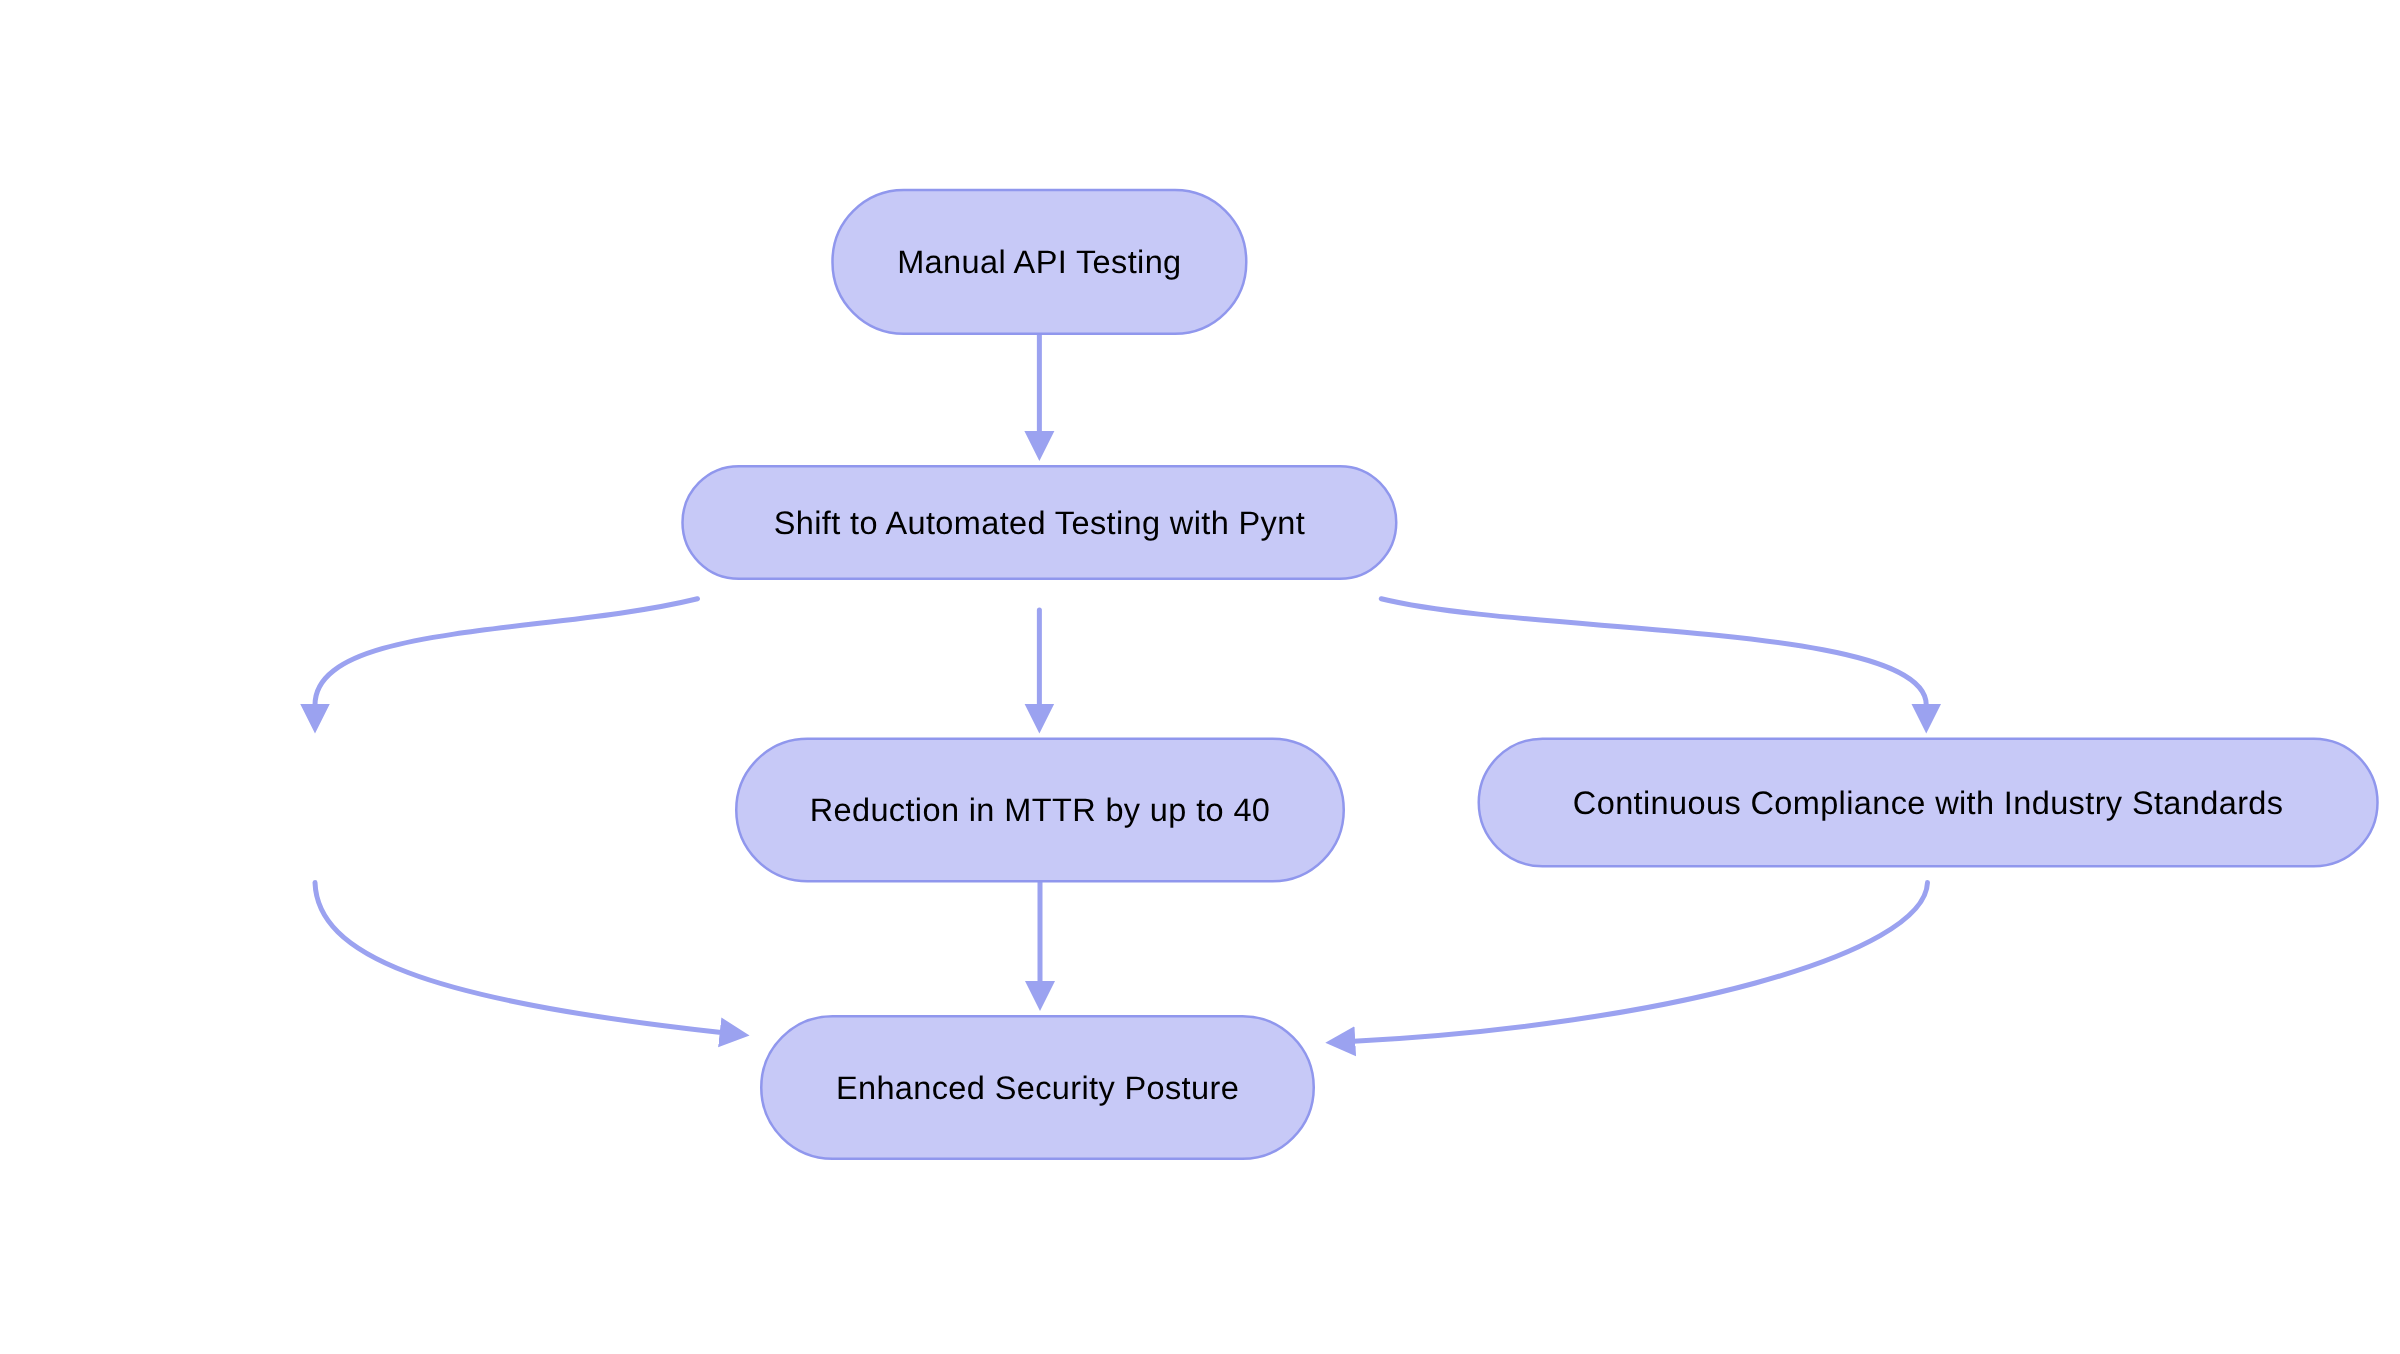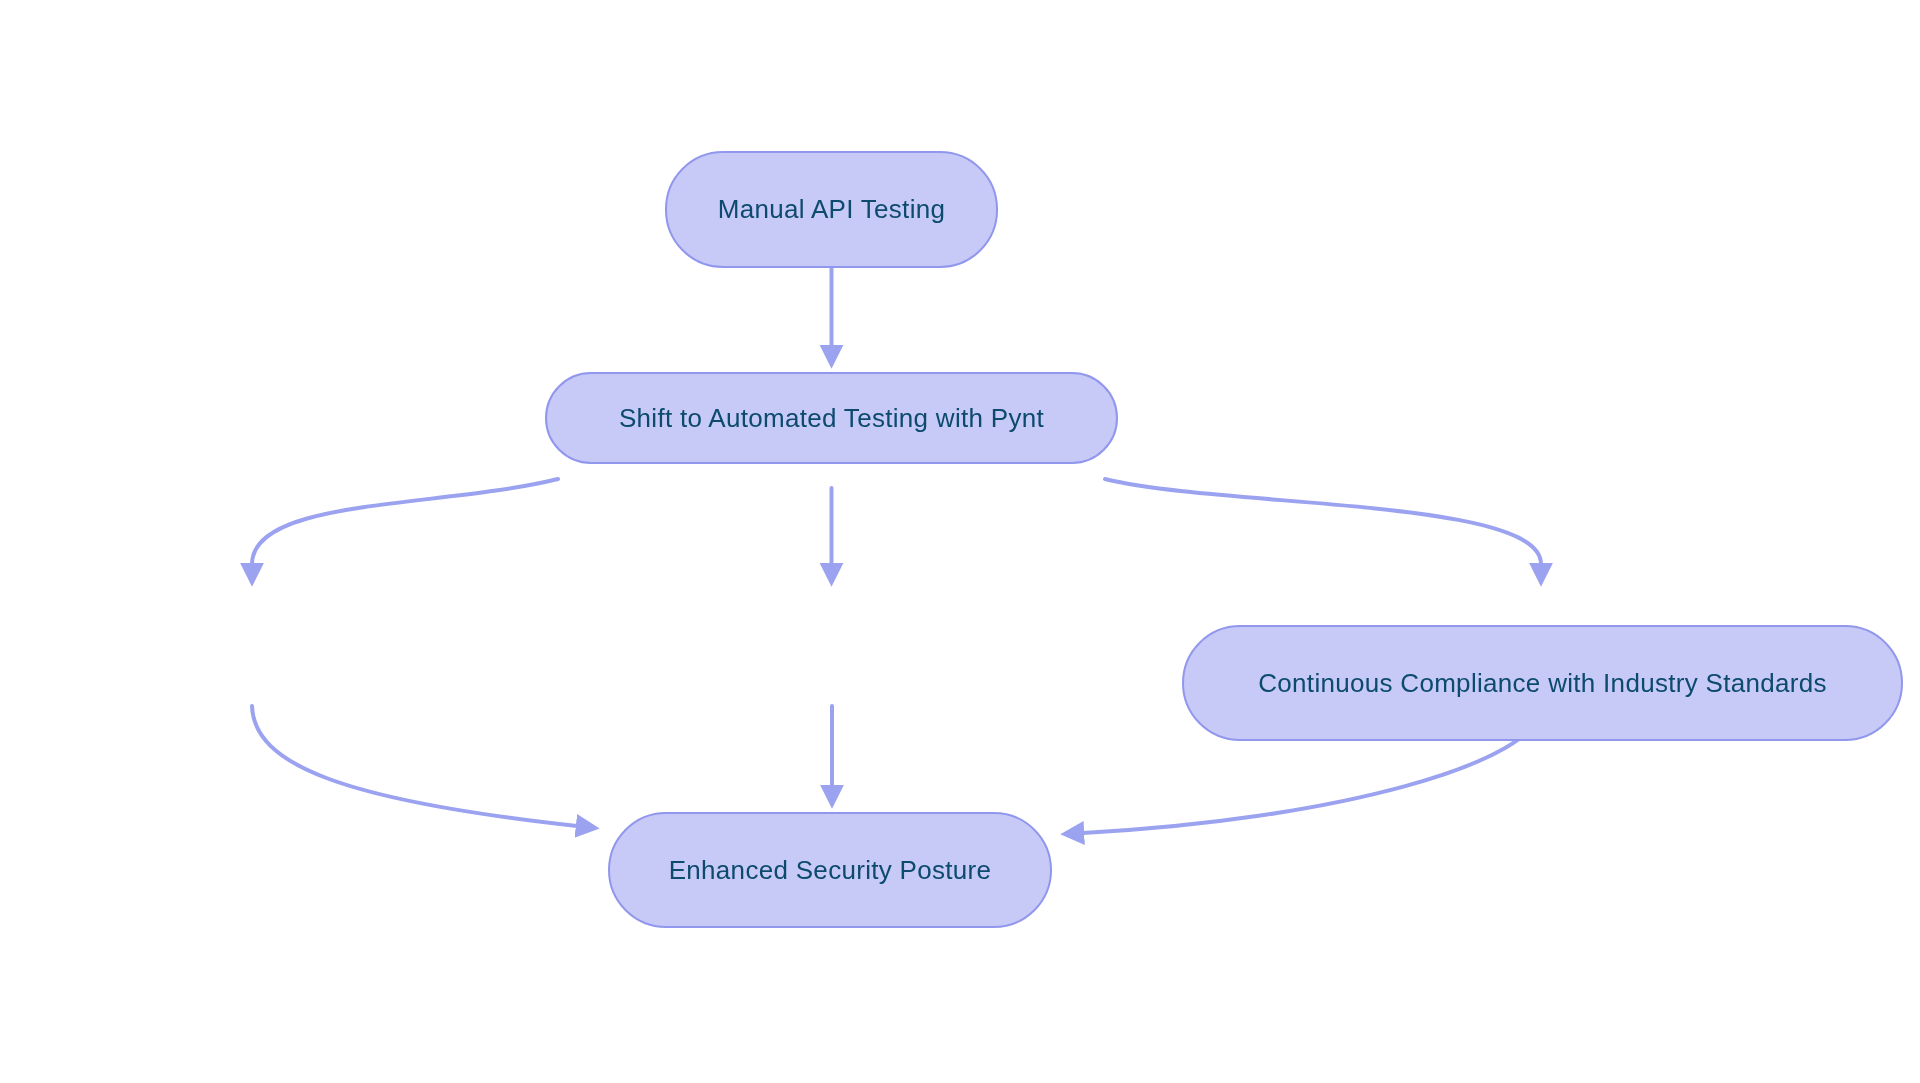--- a/index.html
+++ b/index.html
@@ -26,21 +26,21 @@
     box-sizing: border-box;
     background: #c7c9f7;
     border: 2px solid #9097ed;
     border-radius: 58px;
     display: flex;
     align-items: center;
     justify-content: center;
     z-index: 1;
   }
   .node-label {
-    color: #0c4a6e;
+    color: #000000;
     font-size: 26px;
     font-weight: 500;
     letter-spacing: 0.3px;
     white-space: nowrap;
     text-align: center;
   }
 </style>
 </head>
 <body>
 
@@ -65,22 +65,25 @@
 
   <div class="node" style="left:665px; top:151px; width:333px; height:117px;">
     <span class="node-label">Manual API Testing</span>
   </div>
 
   <div class="node" style="left:545px; top:372px; width:573px; height:92px;">
     <span class="node-label">Shift to Automated Testing with Pynt</span>
   </div>
 
 
+  <div class="node" style="left:588px; top:590px; width:488px; height:116px;">
+    <span class="node-label">Reduction in MTTR by up to 40</span>
+  </div>
 
-  <div class="node" style="left:1182px; top:625px; width:721px; height:116px;">
+  <div class="node" style="left:1182px; top:590px; width:721px; height:104px;">
     <span class="node-label">Continuous Compliance with Industry Standards</span>
   </div>
 
   <div class="node" style="left:608px; top:812px; width:444px; height:116px;">
     <span class="node-label">Enhanced Security Posture</span>
   </div>
 
 </div>
 
 </body></html>

